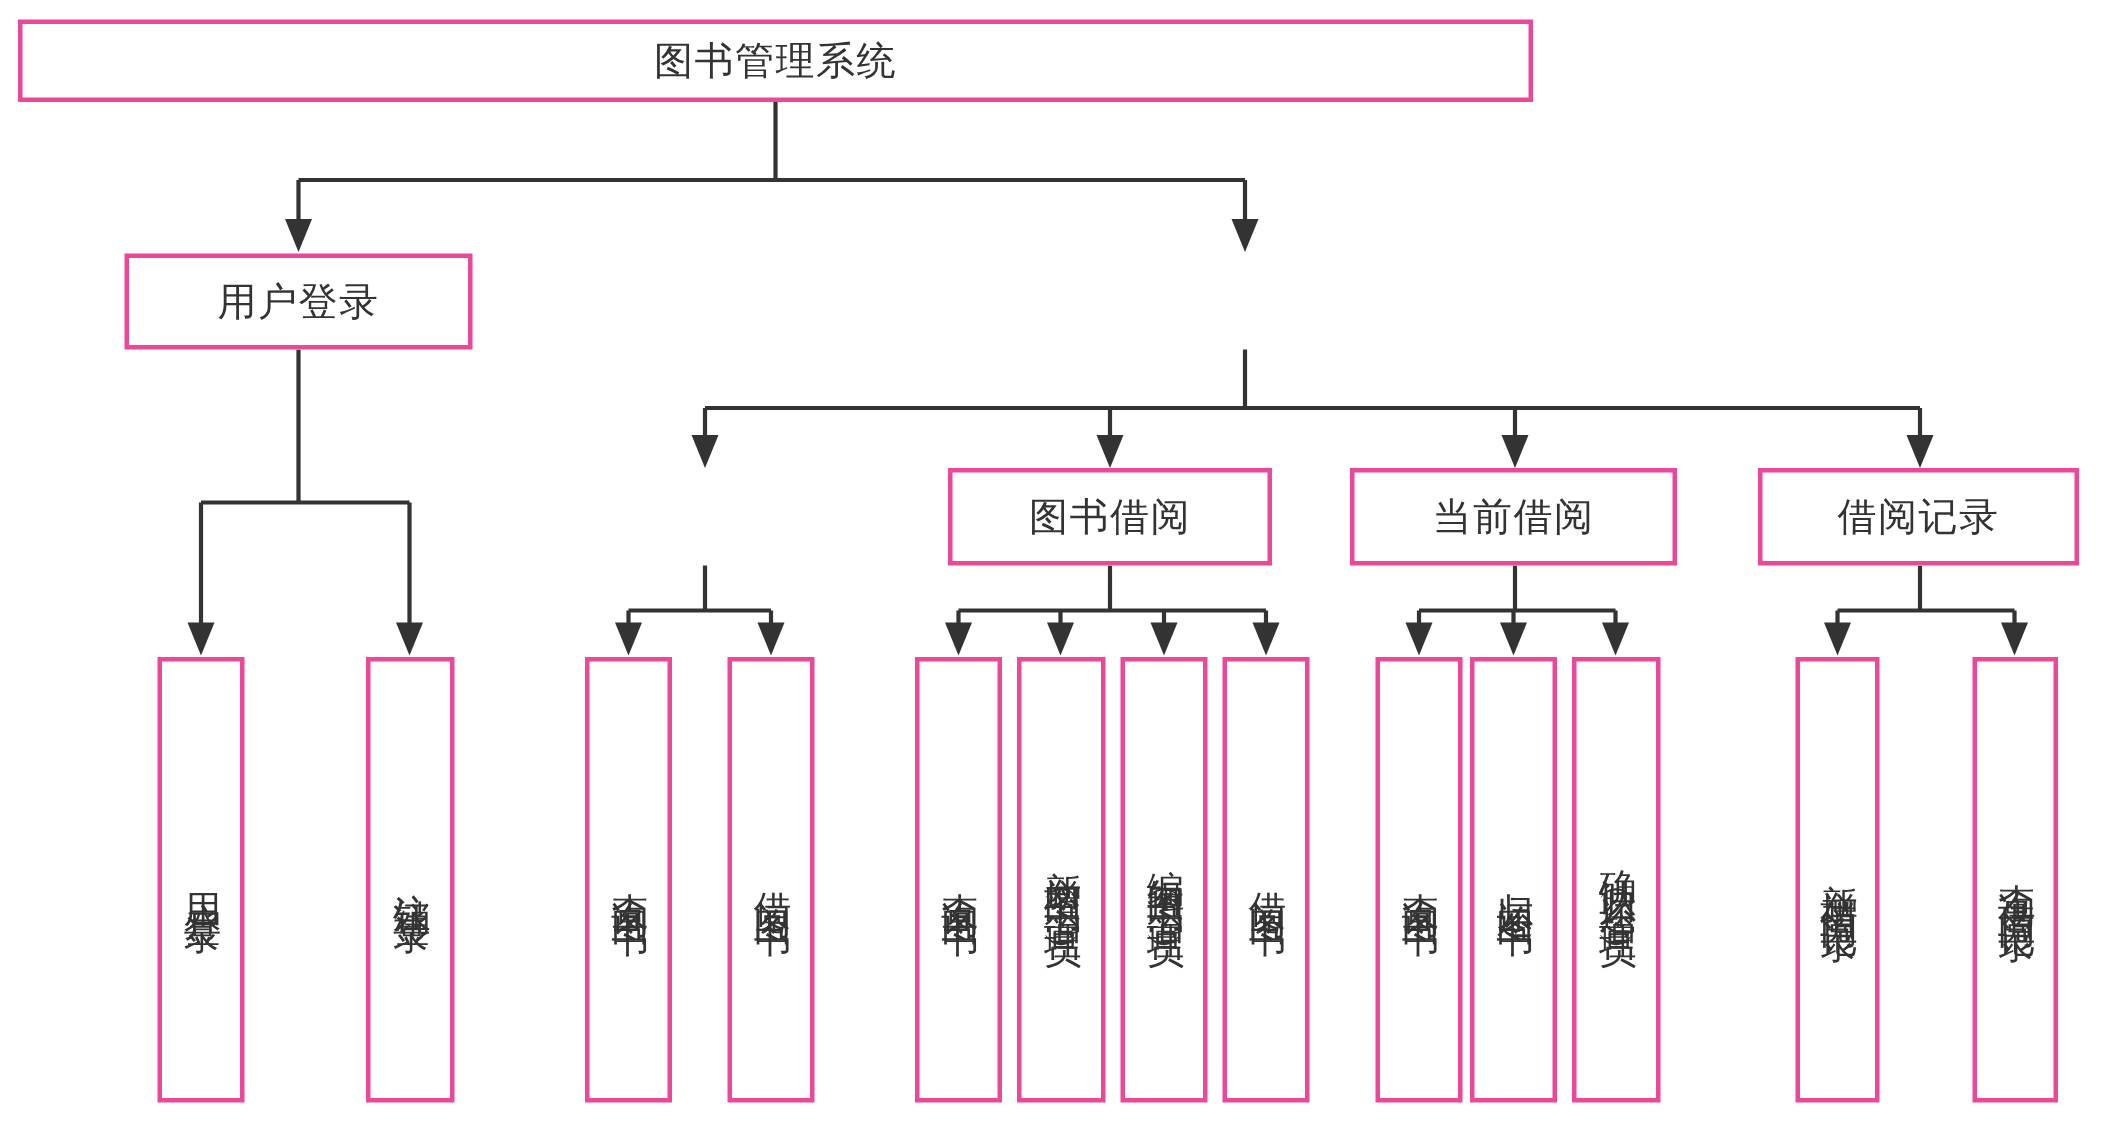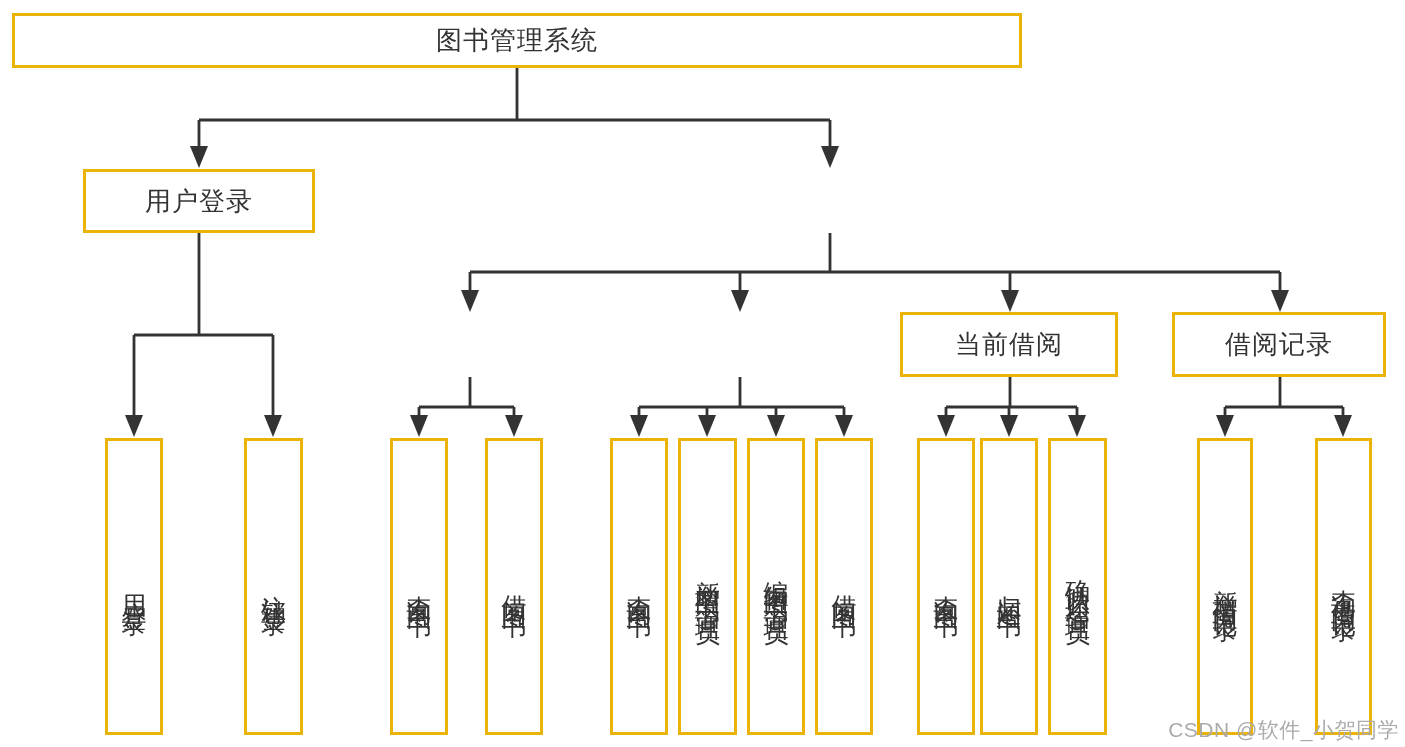--- a/index.html
+++ b/index.html
@@ -8,21 +8,21 @@
     width:1405px;height:747px;
     background:#ffffff;
     font-family:"Liberation Sans","DejaVu Sans",sans-serif;
     overflow:hidden;
   }
   svg.connectors{position:absolute;left:0;top:0;z-index:1;}
   .hbox,.vbox{
     position:absolute;z-index:2;
     box-sizing:border-box;
     background:#ffffff;
-    border:3px solid #eab308;
+    border:3px solid #ec4899;
     display:flex;align-items:center;justify-content:center;
   }
   .hbox span{
     font-size:26px;color:#333333;letter-spacing:1px;white-space:nowrap;
   }
   .vbox span{
     writing-mode:vertical-rl;
     text-orientation:mixed;
     font-size:25px;color:#333333;letter-spacing:6px;
     line-height:1;
@@ -82,20 +82,23 @@
   </svg>
 
   <div class="hbox" style="left:12px;top:13px;width:1010px;height:55px">
     <span>图书管理系统</span>
   </div>
 
   <div class="hbox" style="left:83px;top:169px;width:232px;height:64px">
     <span>用户登录</span>
   </div>
 
+  <div class="hbox" style="left:632px;top:312px;width:216px;height:65px">
+    <span>图书借阅</span>
+  </div>
   <div class="hbox" style="left:900px;top:312px;width:218px;height:65px">
     <span>当前借阅</span>
   </div>
   <div class="hbox" style="left:1172px;top:312px;width:214px;height:65px">
     <span>借阅记录</span>
   </div>
 
   <div class="vbox" style="left:105px;top:438px;width:58px;height:297px">
     <span>用户登录</span>
   </div>
@@ -133,15 +136,14 @@
     <span>确认归还（管理员）</span>
   </div>
 
   <div class="vbox" style="left:1197px;top:438px;width:56px;height:297px">
     <span>新增借阅记录</span>
   </div>
   <div class="vbox" style="left:1315px;top:438px;width:57px;height:297px">
     <span>查询借阅记录</span>
   </div>
 
-  <div class="watermark">CSDN @软件_小贺同学</div>
 
 </div>
 
 </body></html>

